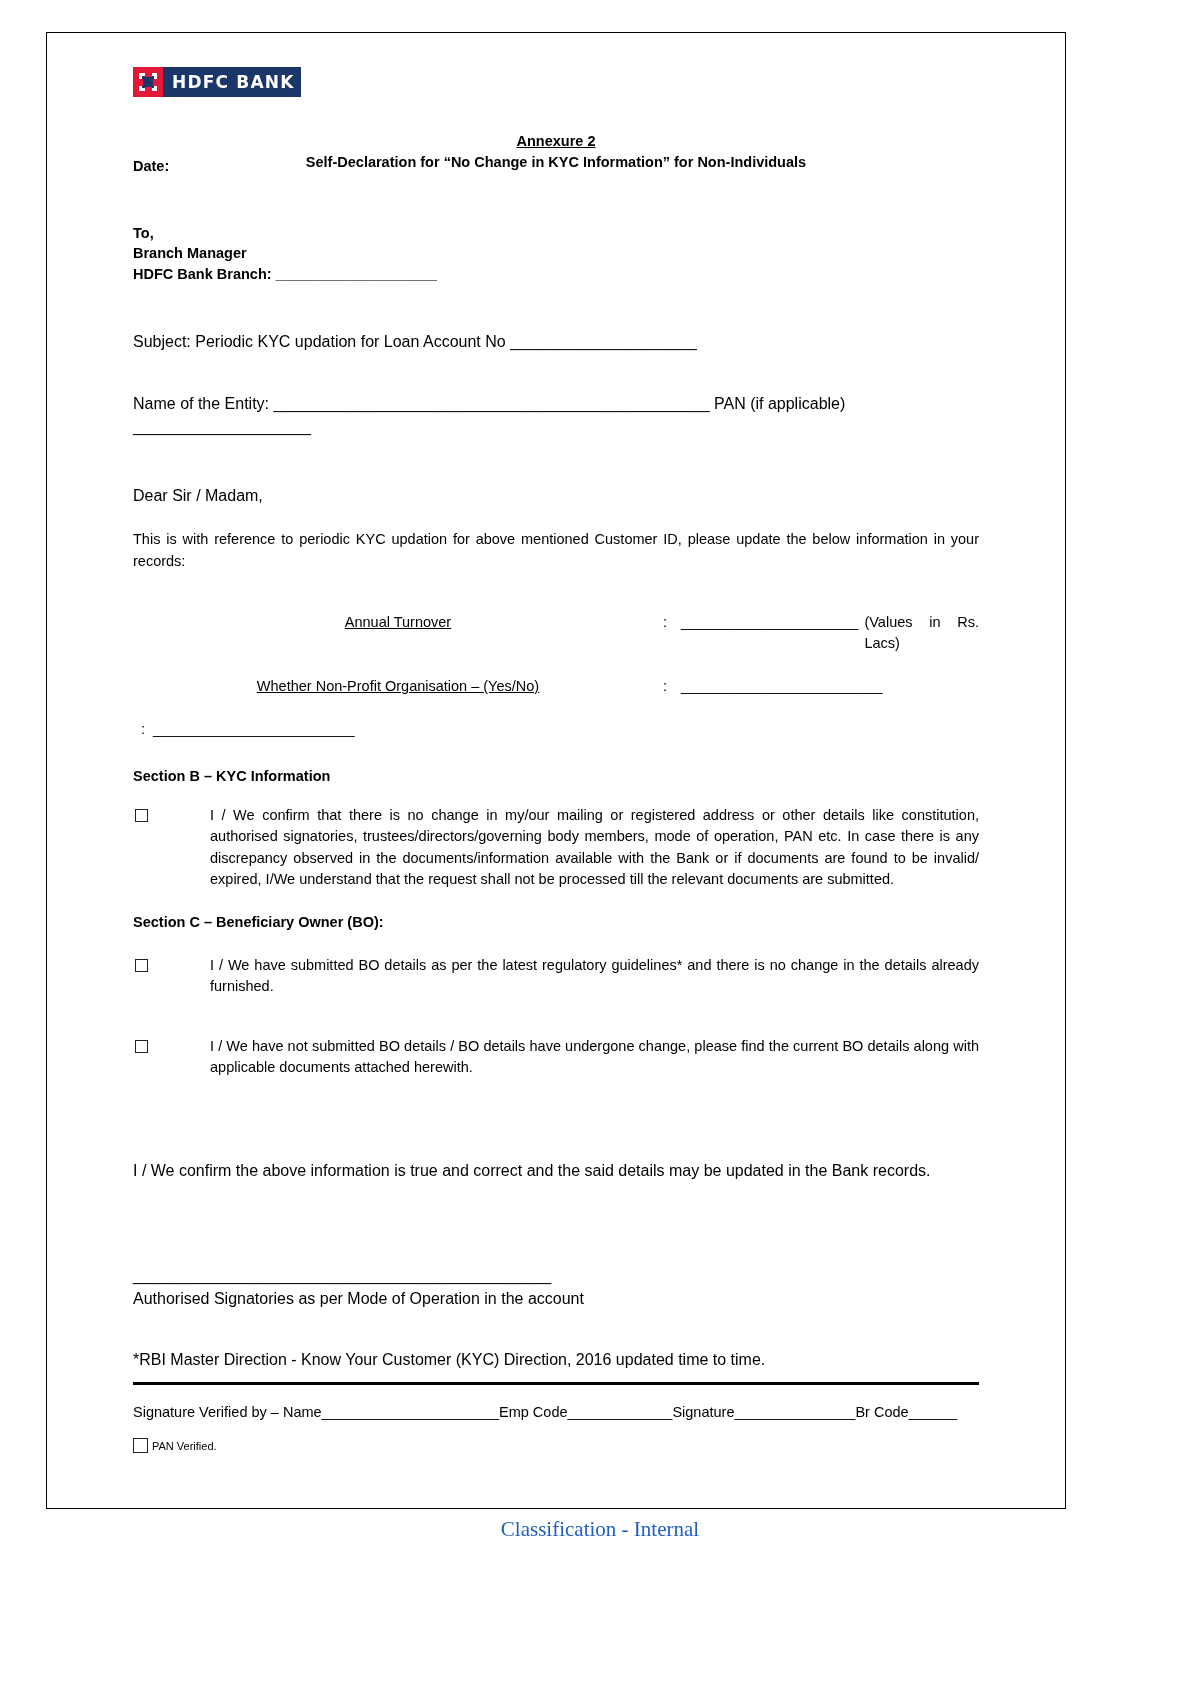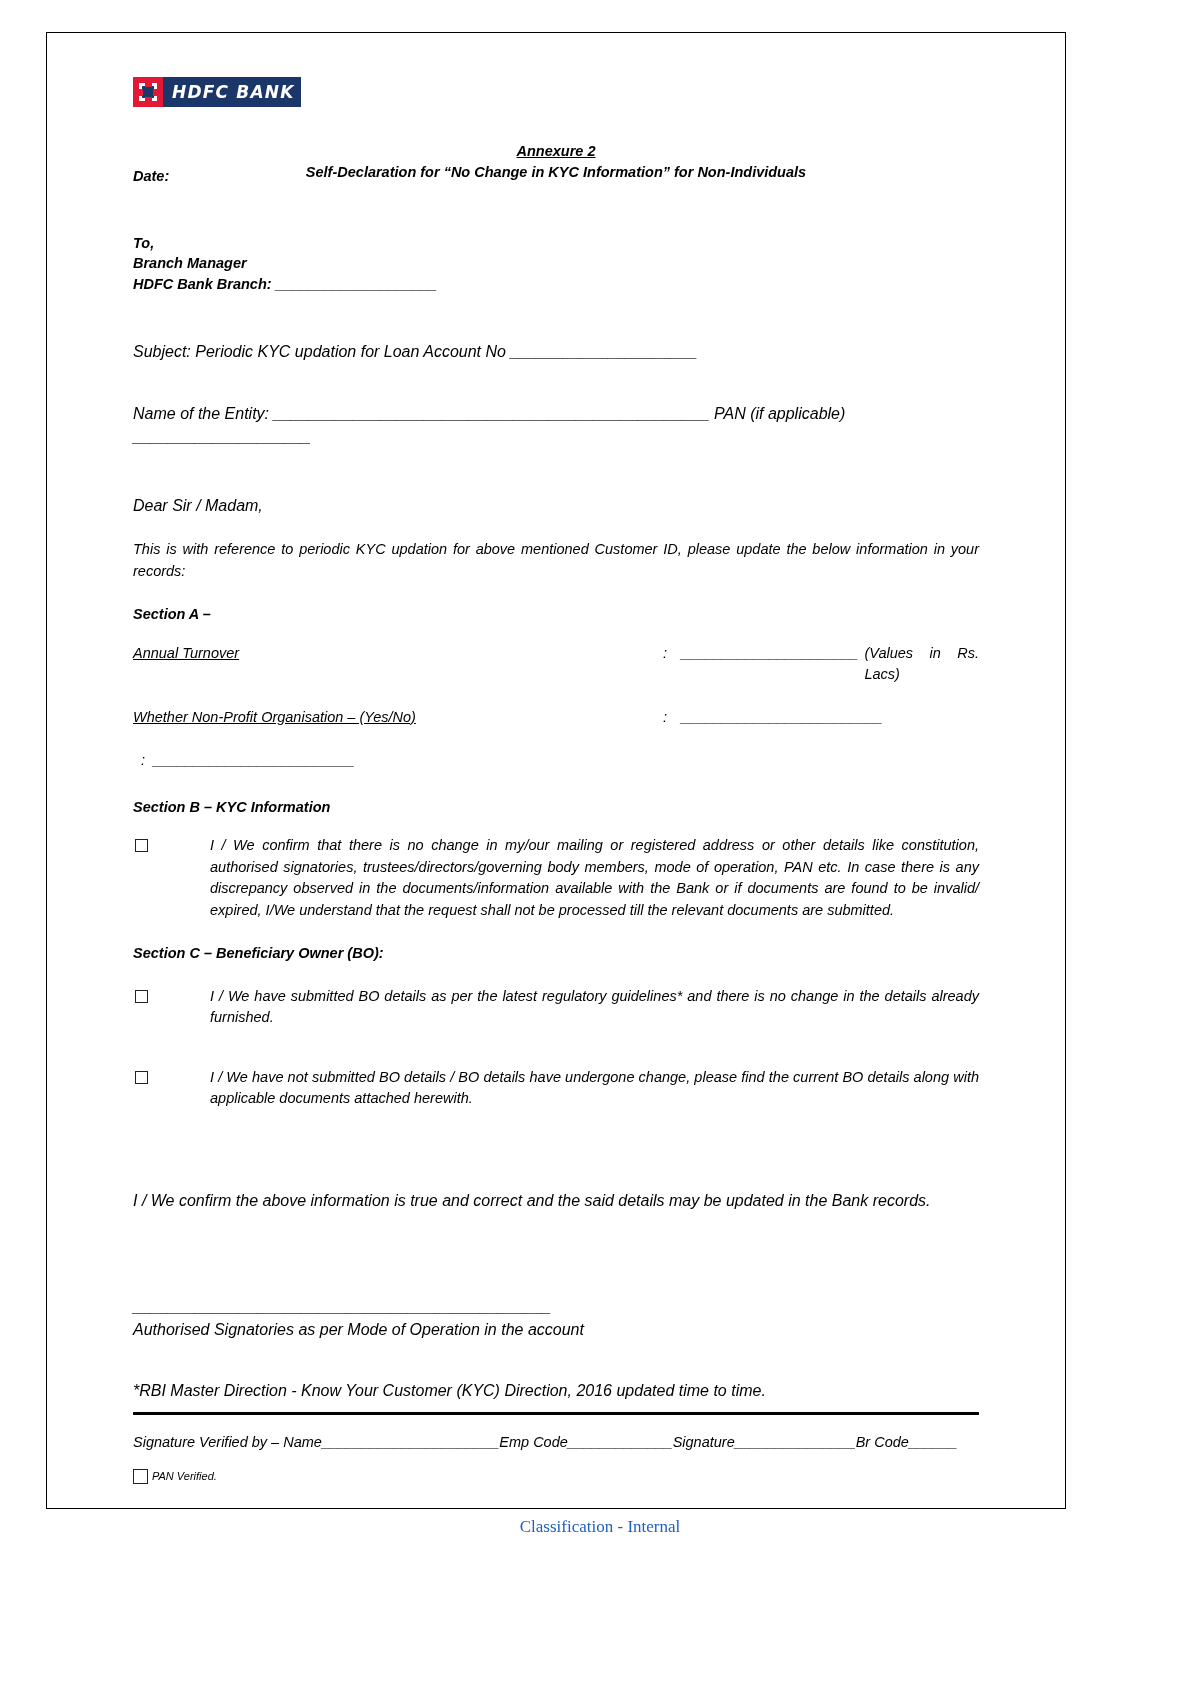--- a/index.html
+++ b/index.html
@@ -23,23 +23,22 @@
     top: 32px;
     width: 1020px;
     height: 1477px;
     border: 1.5px solid #000000;
     background: #ffffff;
     box-sizing: border-box;
   }
   .page-inner {
     position: absolute;
     left: 86px;
-    top: 44px;
+    top: 34px;
     width: 846px;
-    font-style: italic;
   }
 
   
   .logo-wrap {
     display: flex;
     align-items: center;
     height: 30px;
     width: 168px;
     background: #1b3668;
     margin-bottom: 4px;
@@ -134,21 +133,21 @@
   .sp-46 { height: 46px; }
   .sp-58 { height: 58px; }
 
   
   .fieldrow {
     display: flex;
     font-size: 14.5px;
     line-height: 1.45;
     align-items: baseline;
   }
-  .fieldrow .label   { width: 530px; flex: 0 0 auto; }
+  .fieldrow .label   { width: 530px; flex: 0 0 auto; text-align: center; }
   .fieldrow .colon   { width: 18px;  flex: 0 0 auto; }
   .fieldrow .valblank{ flex: 0 0 auto; white-space: pre; }
   .fieldrow .suffix  { flex: 1 1 auto; padding-left: 6px; text-align: justify; }
 
   .darpanrow {
     display: flex;
     font-size: 14.5px;
     line-height: 1.45;
     align-items: baseline;
   }
@@ -204,21 +203,21 @@
   }
 
   
   .classification {
     position: absolute;
     left: 0;
     top: 1517px;
     width: 1200px;
     text-align: center;
     color: #1f5fc4;
-    font-size: 17px;
+    font-size: 21px;
     font-family: "Liberation Serif", serif;
   }
 </style>
 </head>
 <body>
 
 <div class="page-frame">
   <div class="page-inner">
 
     <div class="logo-wrap">
@@ -262,21 +261,20 @@
     <div class="sp-46"></div>
 
     <div class="line-reg">Dear Sir / Madam,</div>
 
     <div class="sp-22"></div>
 
     <div class="para">This is with reference to periodic KYC updation for above mentioned Customer ID, please update the below information in your records:</div>
 
     <div class="sp-22"></div>
 
-    <div class="line-bold">Section A –</div>
 
     <div class="sp-18"></div>
 
     <div class="fieldrow">
       <span class="label u">Annual Turnover</span>
       <span class="colon">:</span>
       <span class="valblank">______________________</span>
       <span class="suffix">(Values in Rs. Lacs)</span>
     </div>
 

